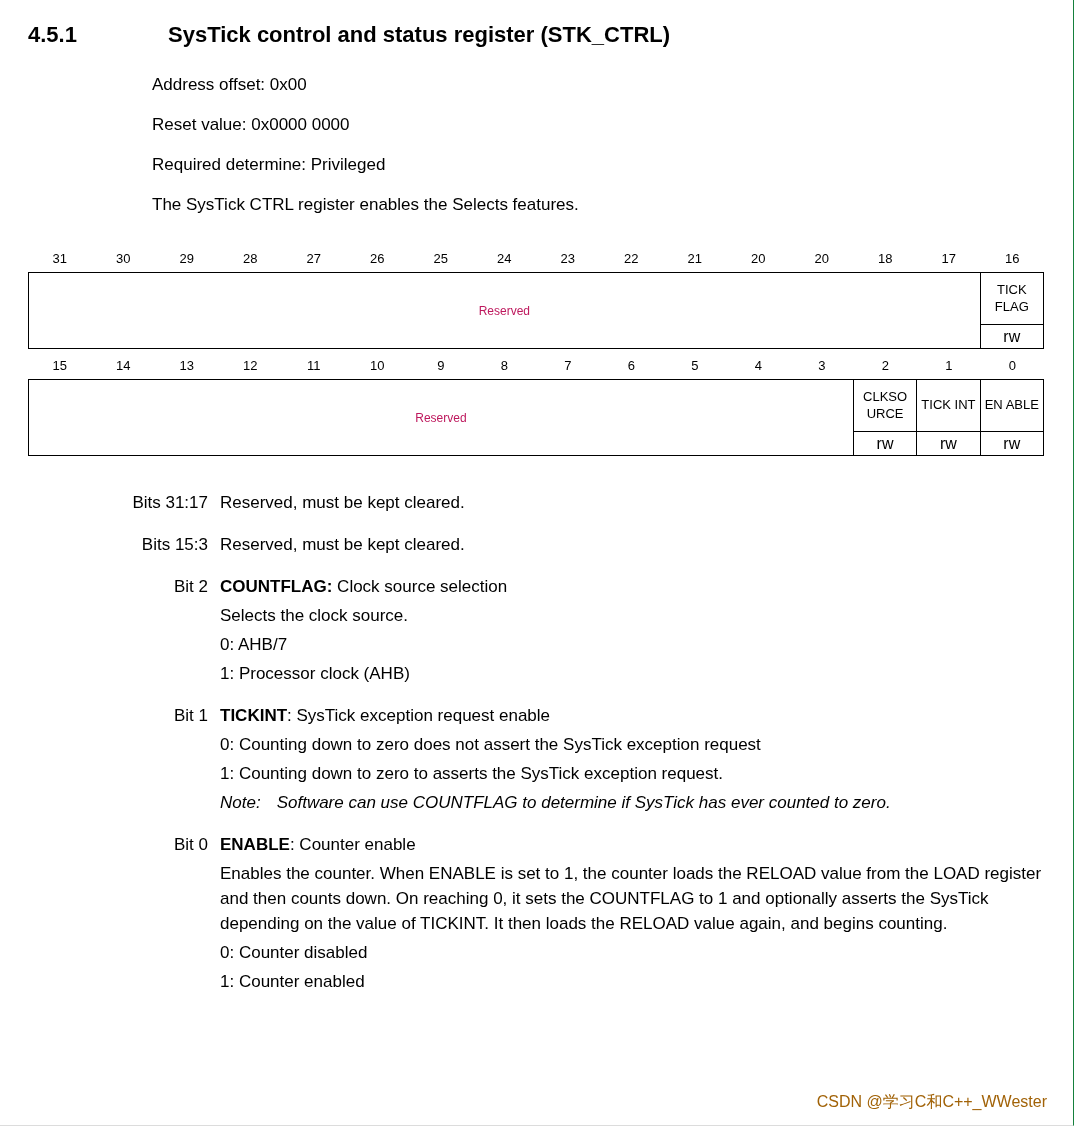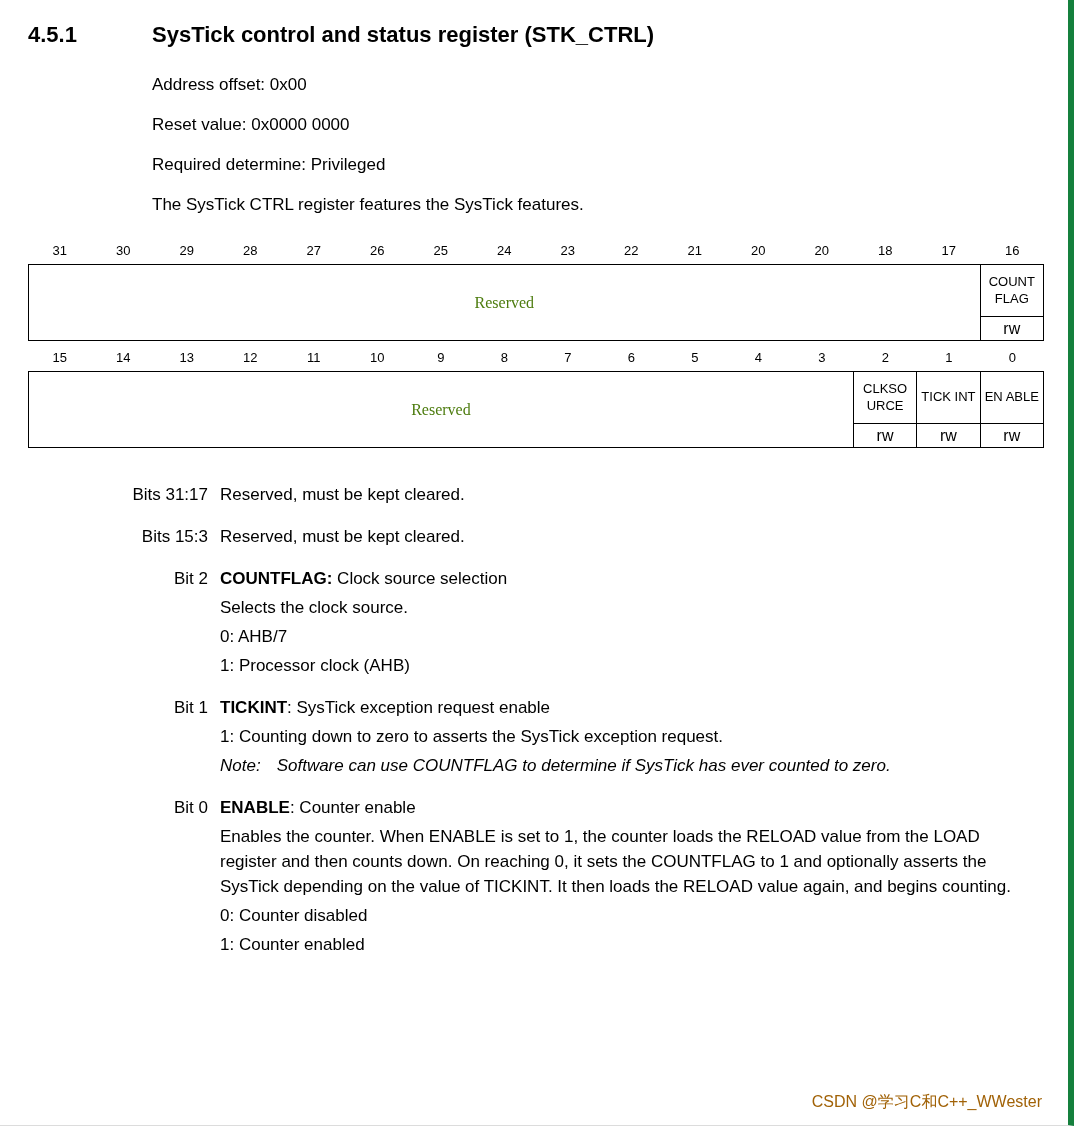--- a/index.html
+++ b/index.html
@@ -6,50 +6,50 @@
   html, body { background: #ffffff; }
   body {
     width: 1074px; height: 1126px;
     font-family: "Liberation Sans", "DejaVu Sans", sans-serif;
     color: #000;
   }
   .page {
     position: relative;
     width: 1074px; height: 1126px;
     padding: 20px 28px 0 28px;
-    border-right: 6px solid #15803d;
+    border-right: 1px solid #15803d;
     border-bottom: 1px solid #dcdcdc;
     overflow: hidden;
     background: #fff;
   }
 
   
   .heading { display: flex; align-items: baseline; margin-top: 2px; margin-bottom: 27px; }
   .sec-num { font-size: 22px; font-weight: bold; width: 124px; flex-shrink: 0; }
-  .sec-title { font-size: 22px; font-weight: bold; }
+  .sec-title { font-size: 22px; font-weight: bold; margin-left: 16px; }
 
   
   .intro p { font-size: 17px; line-height: 20px; margin: 0 0 20px 124px; }
 
   
-  .reg { width: 1016px; margin-top: 28px; }
+  .reg { width: 1016px; margin-top: 36px; }
   .bits-row {
     display: grid; grid-template-columns: repeat(16, 1fr);
     font-size: 13px; text-align: center; padding-bottom: 6px;
   }
   .bits-row.second { margin-top: 9px; }
   .reg-box {
     display: grid; grid-template-columns: repeat(16, 1fr);
     grid-template-rows: 51px 24px;
     border: 1px solid #000;
   }
   .reserved {
     grid-row: 1 / span 2;
     display: flex; align-items: center; justify-content: center;
-    color: #4d7c0f; font-size: 16px; font-family: Liberation Serif, serif;
+    color: #be185d; font-size: 12px;
   }
   .r15 { grid-column: 1 / span 15; }
   .r13 { grid-column: 1 / span 13; }
   .fcell {
     border-left: 1px solid #000;
     display: flex; align-items: center; justify-content: center;
     text-align: center; font-size: 13px; line-height: 1.25; padding: 2px;
   }
   .acell {
     border-left: 1px solid #000; border-top: 1px solid #000;
@@ -81,21 +81,21 @@
 
   <div class="heading">
     <div class="sec-num">4.5.1</div>
     <div class="sec-title">SysTick control and status register (STK_CTRL)</div>
   </div>
 
   <div class="intro">
     <p>Address offset: 0x00</p>
     <p>Reset value: 0x0000 0000</p>
     <p>Required determine: Privileged</p>
-    <p>The SysTick CTRL register features the SysTick features.</p>
+    <p>The SysTick CTRL register enables the Selects features.</p>
   </div>
 
   <div class="reg">
 
     <div class="bits-row">
       <span>31</span>
       <span>30</span>
       <span>29</span>
       <span>28</span>
       <span>27</span>
@@ -107,21 +107,21 @@
       <span>21</span>
       <span>20</span>
       <span>20</span>
       <span>18</span>
       <span>17</span>
       <span>16</span>
     </div>
 
     <div class="reg-box">
       <div class="reserved r15">Reserved</div>
-      <div class="fcell">COUNT FLAG</div>
+      <div class="fcell">TICK FLAG</div>
       <div class="acell">rw</div>
     </div>
 
     <div class="bits-row second">
       <span>15</span>
       <span>14</span>
       <span>13</span>
       <span>12</span>
       <span>11</span>
       <span>10</span>
@@ -173,20 +173,21 @@
         <p><span>Selects the clock source.</span></p>
         <p><span>0: AHB/7</span></p>
         <p><span>1: Processor clock (AHB)</span></p>
       </div>
     </div>
 
     <div class="bit-row">
       <div class="bit-label">Bit 1</div>
       <div class="bit-content">
         <p><span class="b">TICKINT</span><span>: SysTick exception request enable</span></p>
+        <p><span>0: Counting down to zero does not assert the SysTick exception request</span></p>
         <p><span>1: Counting down to zero to asserts the SysTick exception request.</span></p>
         <p class="note"><span class="note-lead">Note:</span><span>Software can use COUNTFLAG to determine if SysTick has ever counted to zero.</span></p>
       </div>
     </div>
 
     <div class="bit-row">
       <div class="bit-label">Bit 0</div>
       <div class="bit-content">
         <p><span class="b">ENABLE</span><span>: Counter enable</span></p>
         <p><span>Enables the counter. When ENABLE is set to 1, the counter loads the RELOAD value from the LOAD register and then counts down. On reaching 0, it sets the COUNTFLAG to 1 and optionally asserts the SysTick depending on the value of TICKINT. It then loads the RELOAD value again, and begins counting.</span></p>

